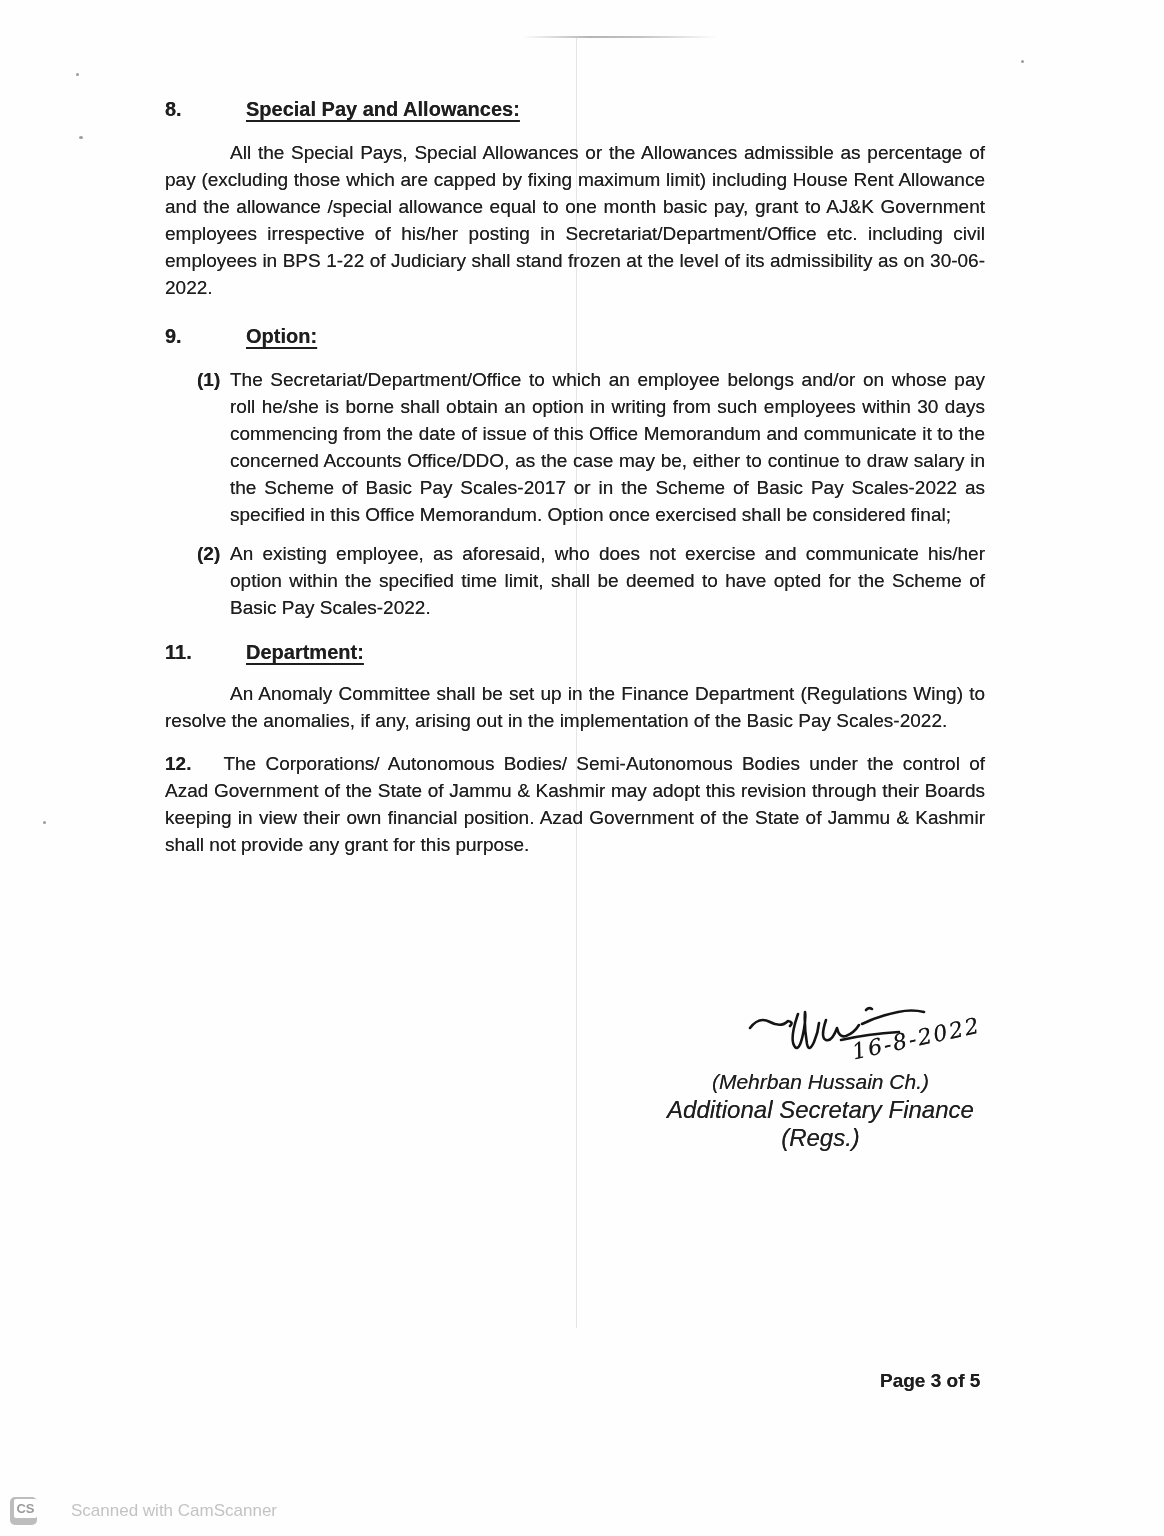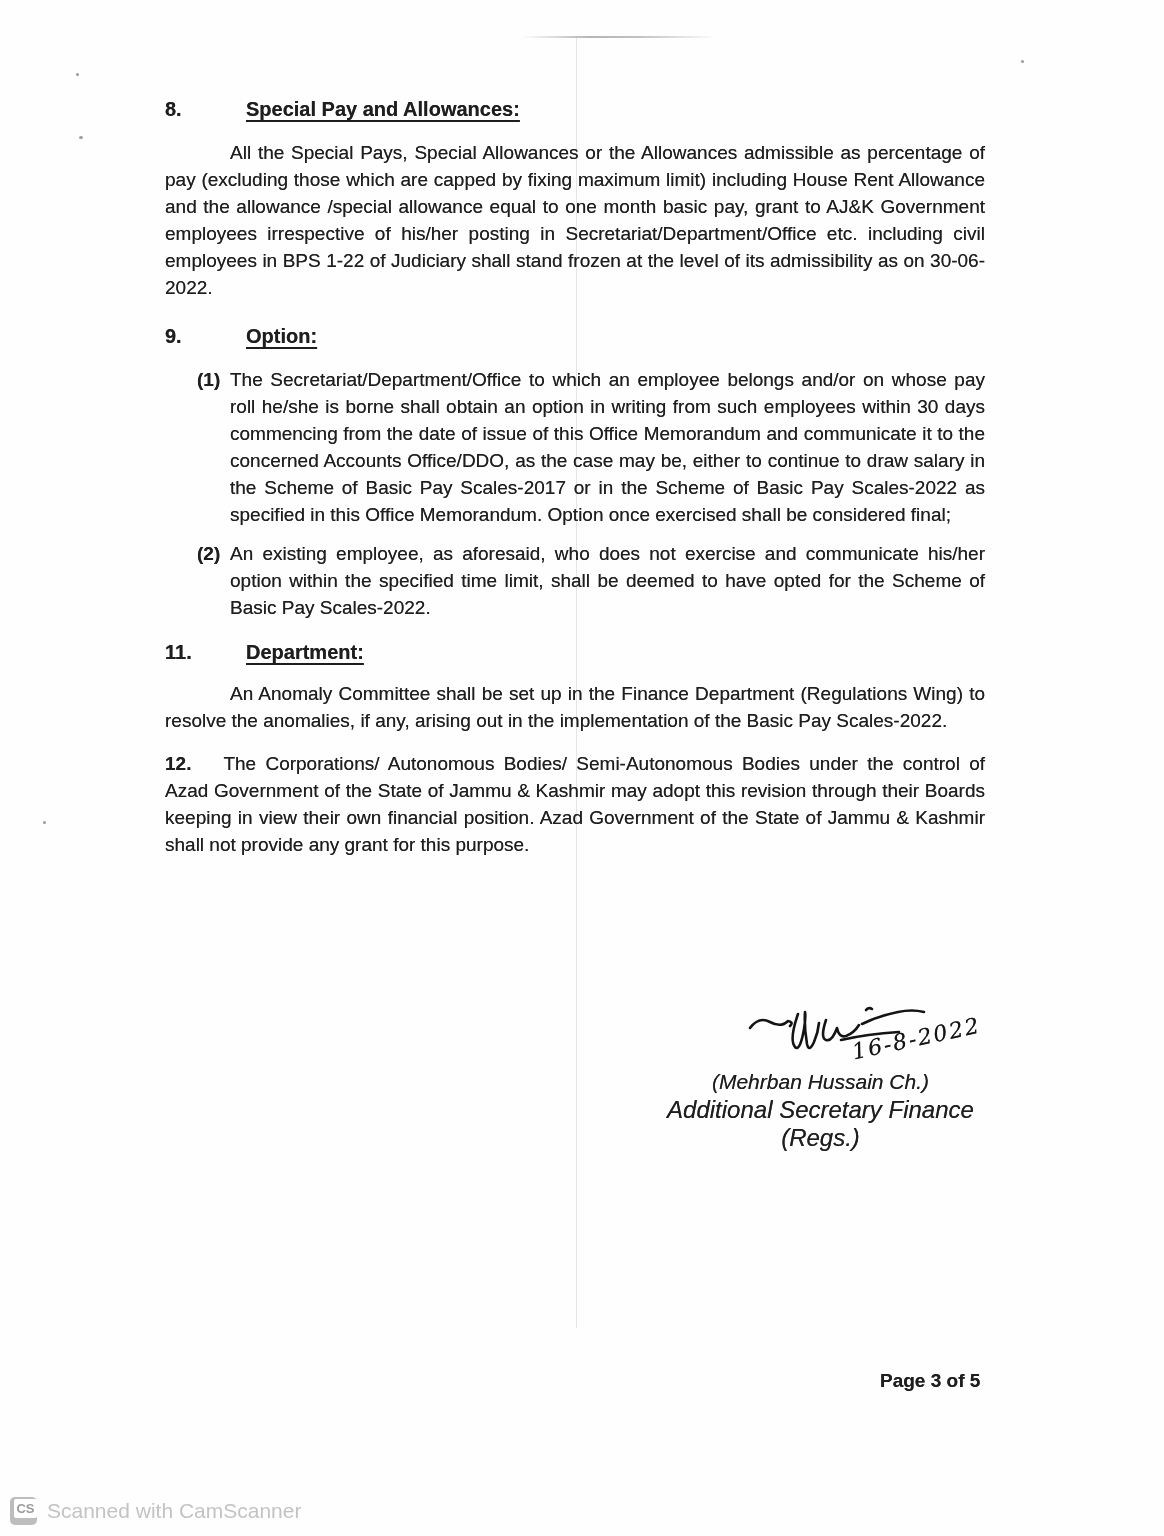--- a/index.html
+++ b/index.html
@@ -127,22 +127,23 @@
     width:23px; height:19px;
     background:#ffffff;
     border-radius:2px;
     font-size:13px;
     font-weight:bold;
     color:#9b9b9b;
     text-align:center;
     line-height:19px;
   }
   .scan-footer .scan-text {
-    font-size:21px;
+    font-size:17px;
     color:#c3c3c3;
+    margin-left:24px;
   }
 
   
   .fold-h {
     position:absolute;
     left:522px; top:36px;
     width:195px; height:2px;
     background:linear-gradient(90deg, rgba(150,150,150,0) 0%, rgba(120,120,120,0.55) 35%, rgba(120,120,120,0.45) 60%, rgba(150,150,150,0) 100%);
   }
   .fold-v {

